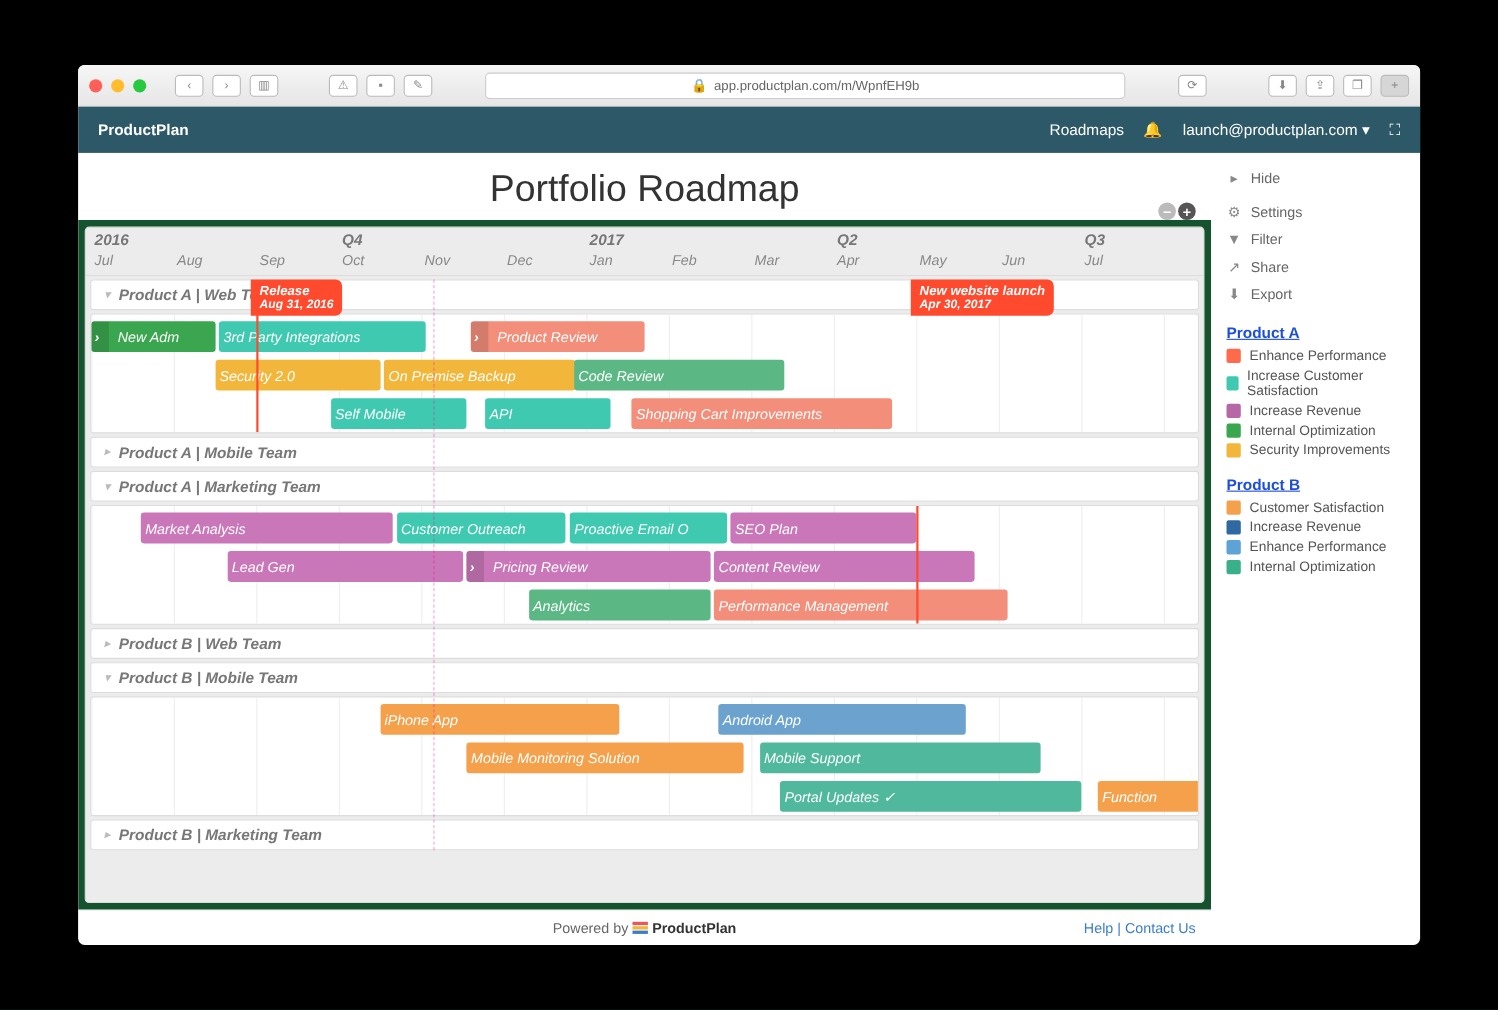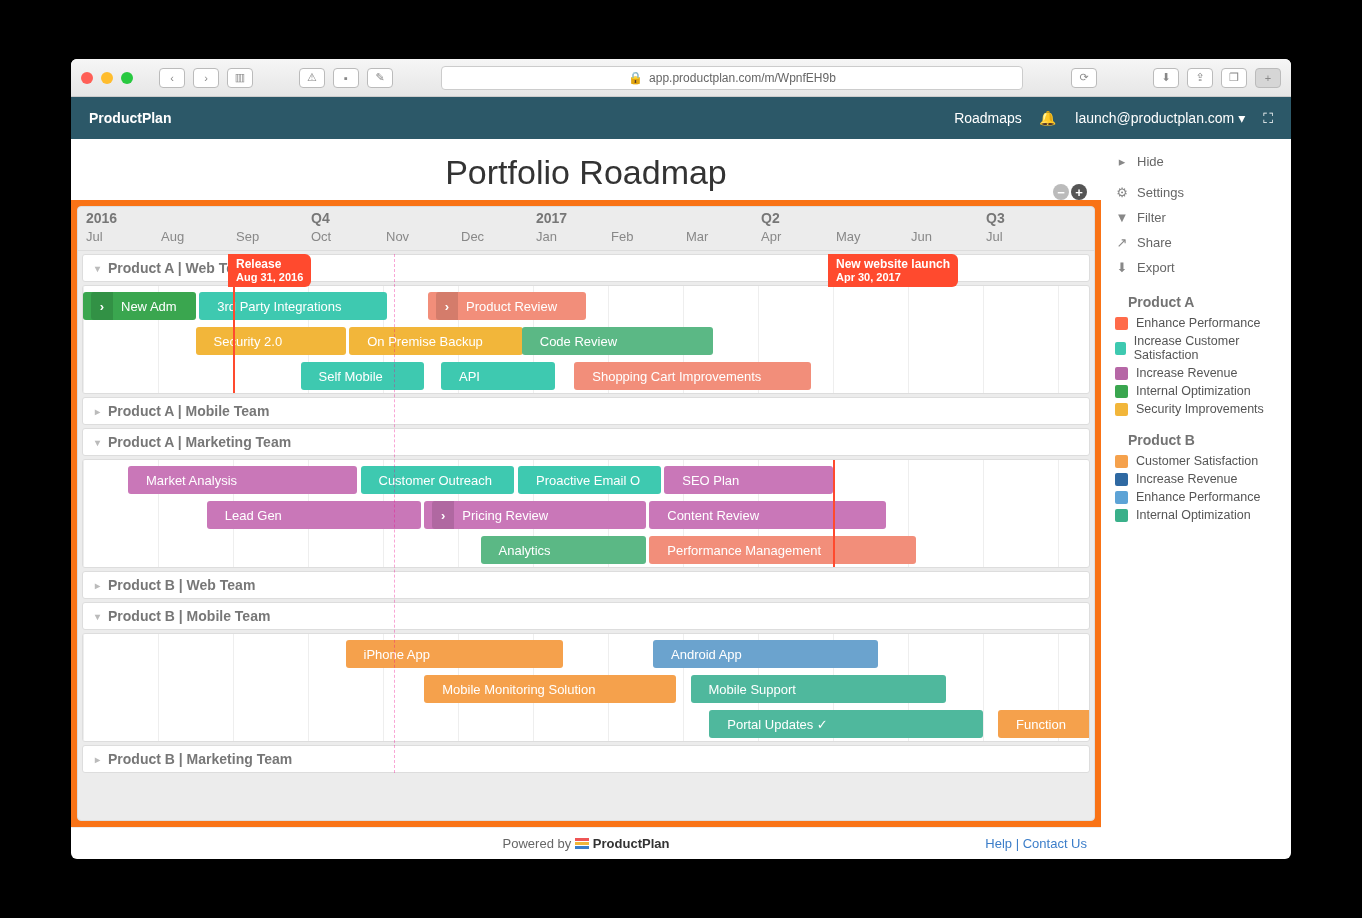--- a/index.html
+++ b/index.html
@@ -11,40 +11,40 @@
 .mac-btn { width:26px; height:20px; border:1px solid #bbb; border-radius:4px; background:#fff; display:flex; align-items:center; justify-content:center; font-size:11px; color:#888; cursor:pointer; }
 .mac-addr { flex:1; margin:0 40px; height:24px; background:#fff; border:1px solid #ccc; border-radius:4px; display:flex; align-items:center; justify-content:center; font-size:12px; color:#666; gap:6px; }
 .app-header { height:42px; background:#2c5868; color:#fff; display:flex; align-items:center; padding:0 18px; font-size:14px; }
 .app-header .right { margin-left:auto; display:flex; align-items:center; gap:18px; }
 .app-body { flex:1; display:flex; overflow:hidden; }
 .main { flex:1; display:flex; flex-direction:column; overflow:hidden; }
 .title { text-align:center; font-size:34px; font-weight:300; color:#333; padding:14px 0 8px; position:relative; }
 .zoom { position:absolute; right:14px; bottom:0; display:flex; gap:2px; }
 .zoom span { width:16px; height:16px; border-radius:50%; background:#bbb; color:#fff; display:flex; align-items:center; justify-content:center; font-size:13px; font-weight:bold; cursor:pointer; }
 .zoom .plus{background:#555;}
-.timeline-wrap { flex:1; background:#f97316; padding:6px; overflow:hidden; }
+.timeline-wrap { flex:1; background:#14532d; padding:6px; overflow:hidden;font-style:italic; }
 .timeline { background:#ececec; border:1px solid #ddd; border-radius:4px; height:100%; overflow:hidden; position:relative; }
 .axis { height:44px; position:relative; border-bottom:1px solid #ddd; }
 .axis .qtr { position:absolute; top:3px; font-size:14px; color:#777; font-weight:600; }
 .axis .mon { position:absolute; top:22px; font-size:13px; color:#888; }
 .lanes { position:relative; }
 .lane-head { height:28px; background:#fff; border:1px solid #ddd; border-radius:3px; margin:3px 4px; display:flex; align-items:center; padding-left:12px; font-size:14px; font-weight:700; color:#777; cursor:pointer; }
 .chev { margin-right:8px; color:#bbb; font-size:10px; }
 .lane-body { background:#fff; border:1px solid #ddd; border-radius:3px; margin:0 4px 3px; position:relative; overflow:hidden; }
 .row { height:35px; position:relative; }
-.bar { position:absolute; top:4px; height:28px; border-radius:3px; color:#fff; font-size:13px; display:flex; align-items:center; padding:0 18px; white-space:nowrap; overflow:hidden; cursor:pointer; }
+.bar { position:absolute; top:4px; height:28px; border-radius:3px; color:#fff; font-size:13px; display:flex; align-items:center; padding:0 4px; white-space:nowrap; overflow:hidden; cursor:pointer; }
 .bar.has-arrow::before { content:"›"; background:rgba(0,0,0,0.12); width:22px; height:100%; display:flex; align-items:center; justify-content:center; font-weight:bold; margin-left:-10px; margin-right:8px; border-radius:3px 0 0 3px; }
 .milestone { position:absolute; top:0; background:#ff4a2e; color:#fff; font-size:11px; padding:3px 8px 4px; z-index:5; border-radius:0 6px 6px 0; }
 .milestone .mt { font-weight:700; font-size:12px; }
 .vline { position:absolute; top:0; bottom:0; width:0; border-left:1px dashed #e08; opacity:0.35; z-index:1; pointer-events:none; }
 .grid { position:absolute; top:0; bottom:0; width:0; border-left:1px solid #eee; z-index:0; pointer-events:none; }
 .sidebar { width:190px; padding:10px 14px; font-size:13px; color:#555; }
 .side-link { display:flex; align-items:center; gap:8px; padding:5px 0; cursor:pointer; color:#666; }
 .side-link .ico { width:14px; text-align:center; color:#888; }
-.legend-h { font-weight:700; margin:14px 13px 4px; color:#737373; font-size:14px; }
+.legend-h { font-weight:700; margin:14px 0 4px; color:#1d4ed8; font-size:14px;text-decoration:underline; }
 .legend-row { display:flex; align-items:center; gap:8px; padding:2px 0; font-size:12.5px; }
 .sw { width:13px; height:13px; border-radius:2px; }
 .footer { height:32px; border-top:1px solid #eee; display:flex; align-items:center; justify-content:center; font-size:13px; color:#666; position:relative; }
 .footer .links { position:absolute; right:14px; color:#3b7dc9; }
 .pp-logo { display:inline-flex; align-items:center; gap:4px; font-weight:700; color:#333; }
 .pp-logo .bars { display:flex; flex-direction:column; gap:1px; }
 .pp-logo .bars span { width:14px; height:3px; }
 </style>
 </head>
 <body>

